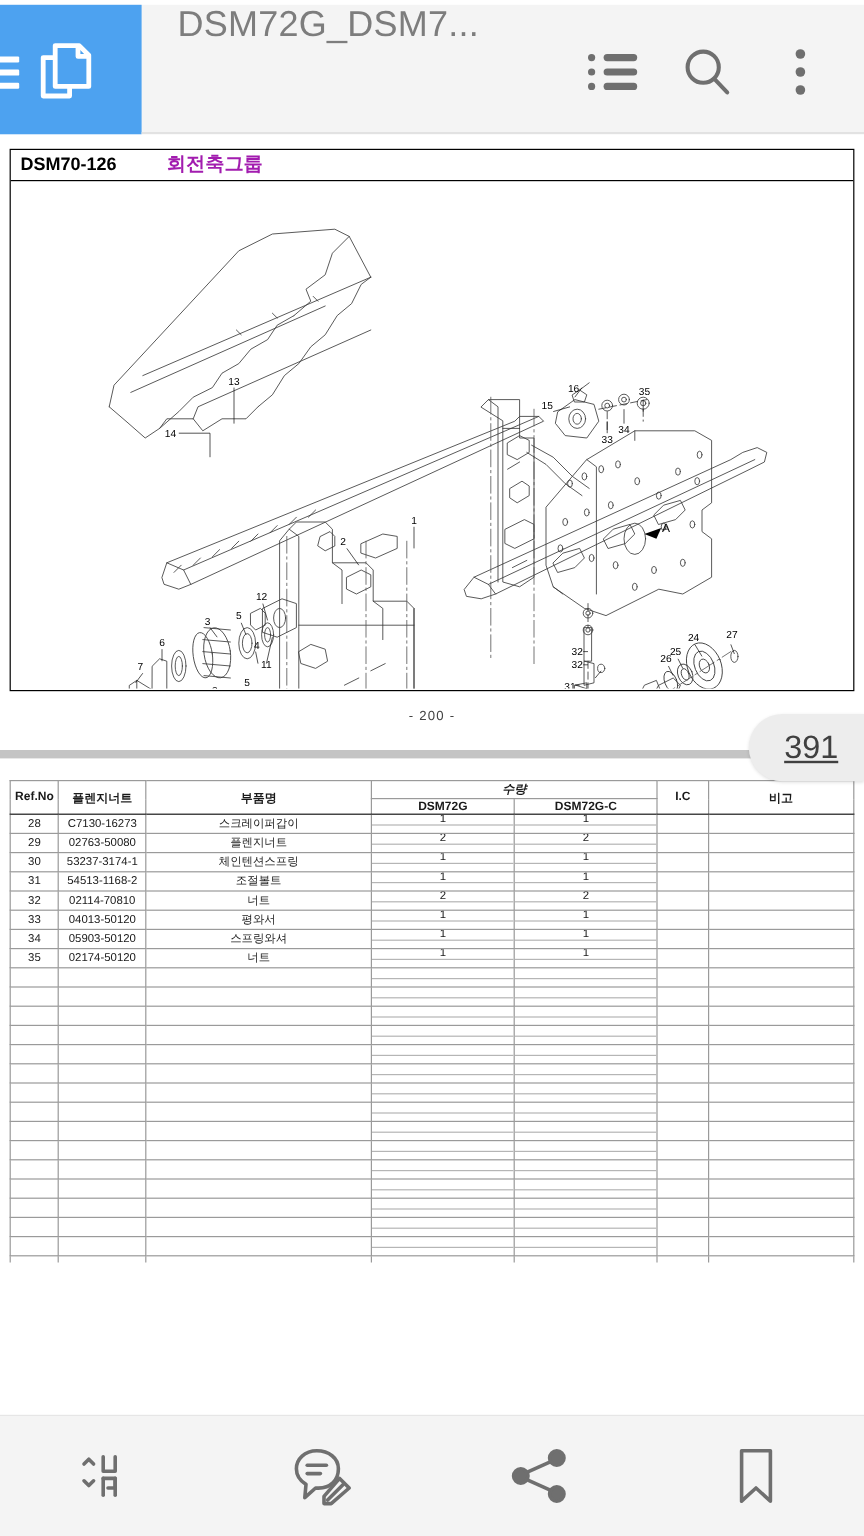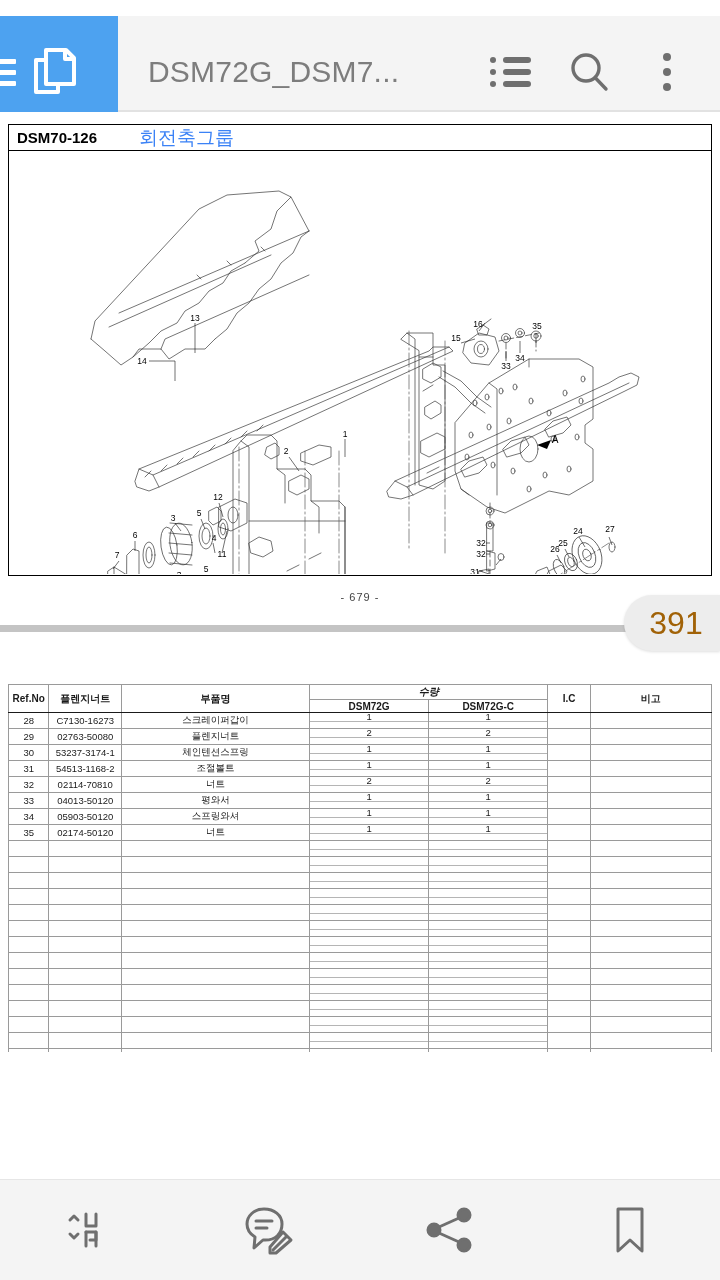--- a/index.html
+++ b/index.html
@@ -5,23 +5,23 @@
   * { box-sizing: border-box; margin: 0; padding: 0; }
   html, body {
     width: 720px; height: 1280px;
     font-family: "Liberation Sans", "DejaVu Sans", sans-serif;
     background: #ffffff;
     overflow: hidden;
   }
 
   
   #topbar {
-    position: absolute; left: 0; top: 16px; width: 720px; height: 112px;
+    position: absolute; left: 0; top: 4px; width: 720px; height: 112px;
     background: #f4f4f4;
-    display: flex; align-items: center;
+    display: flex; align-items: flex-start;
   }
   #topbar-blue {
     width: 118px; height: 112px; background: #4da2f0;
     display: flex; align-items: center; justify-content: flex-start;
     flex: 0 0 118px;
   }
   .hamburger {
     width: 26px; margin-left: -10px;
     display: flex; flex-direction: column; gap: 6px;
   }
@@ -67,32 +67,32 @@
   
   #page-383 { width: 720px; height: 508px; padding: 12px 8px 0 8px; }
   .sheet {
     border: 1.5px solid #000; width: 704px; height: 452px; position: relative; background: #fff;
   }
   .sheet-head {
     height: 26px; border-bottom: 1.5px solid #000;
     display: flex; align-items: center;
   }
   .sheet-code { font-size: 15px; font-weight: bold; color: #000; padding-left: 8px; width: 130px; }
-  .sheet-name { font-size: 19px; font-weight: normal; color: #3b82f6; }
+  .sheet-name { font-size: 16px; font-weight: bold; color: #a21caf; }
   .sheet-body { position: relative; width: 100%; height: 423px; overflow: hidden; text-decoration: underline; }
   .page-folio {
     text-align: center; font-size: 11px; color: #444; margin-top: 15px; letter-spacing: 1px;
   }
 
   
   #page-384 { width: 720px; padding: 8px 8px 0 8px; position: relative; }
   table.parts {
     border-collapse: collapse; width: 704px; table-layout: fixed;
     border: 1.6px solid #1a1a1a;
-    font-size: 9.5px; color: #1a1a1a; margin-top: 34px;
+    font-size: 9.5px; color: #1a1a1a;
   }
   table.parts th, table.parts td {
     border: 0.7px solid #9a9a9a; padding: 0; text-align: center; vertical-align: middle;
     overflow: hidden; white-space: nowrap;
   }
   table.parts thead th {
     border-bottom: 1.6px solid #1a1a1a;
     font-weight: bold; font-size: 10px; height: 13px;
   }
   .c-ref   { width: 40px; }
@@ -107,27 +107,28 @@
   td.thick-left  { border-left: 1.6px solid #1a1a1a; }
   table.parts tbody td { height: 15.6px; font-size: 9.5px; }
   td.left { text-align: left; padding-left: 5px; }
   td.qty  { font-size: 9px; }
   .qty-inner { display: block; height: 7.5px; line-height: 7.5px; }
   .qty-inner.bottom { border-top: 0.7px solid #b5b5b5; }
 
   
   #page-badge {
     position: absolute; right: 0; top: 595px;
-    background: #ededed; color: #a16207;
+    background: #ededed; color: #404040;
     border-top-left-radius: 34px; border-bottom-left-radius: 34px;
     height: 56px; min-width: 96px;
     display: flex; align-items: center; justify-content: center;
-    font-size: 32px; padding: 0 14px 0 22px;
+    font-size: 27px; padding: 0 14px 0 22px;
     box-shadow: 0 1px 3px rgba(0,0,0,0.13);
     z-index: 20;
+    text-decoration: underline;
   }
 
   
   #bottombar {
     position: absolute; left: 0; bottom: 0; width: 720px; height: 100px;
     background: #f4f4f4;
     display: flex; align-items: center; justify-content: space-around;
   }
   .bb-btn { width: 120px; height: 100px; display:flex; align-items:center; justify-content:center; }
   #bottombar-top-line { position: absolute; left:0; bottom: 100px; width: 720px; height: 1px; background: #e6e6e6; }
@@ -516,21 +517,21 @@
             <text x="411" y="493">22</text>
             <text x="575" y="489">17</text>
             <text x="616" y="481">18</text>
             <text x="617" y="509">29</text>
             <text x="546" y="292" font-size="10">A</text>
             <text x="554" y="471" font-size="10">A</text>
           </g>
         </svg>
       </div>
     </div>
-    <div class="page-folio">- 679 -</div>
+    <div class="page-folio">- 200 -</div>
   </div>
 
   <div class="page-gap">
       <div class="bar"></div>
     </div>
 
   <div class="page" id="page-384">
     <table class="parts">
       <colgroup>
         <col class="c-ref">

